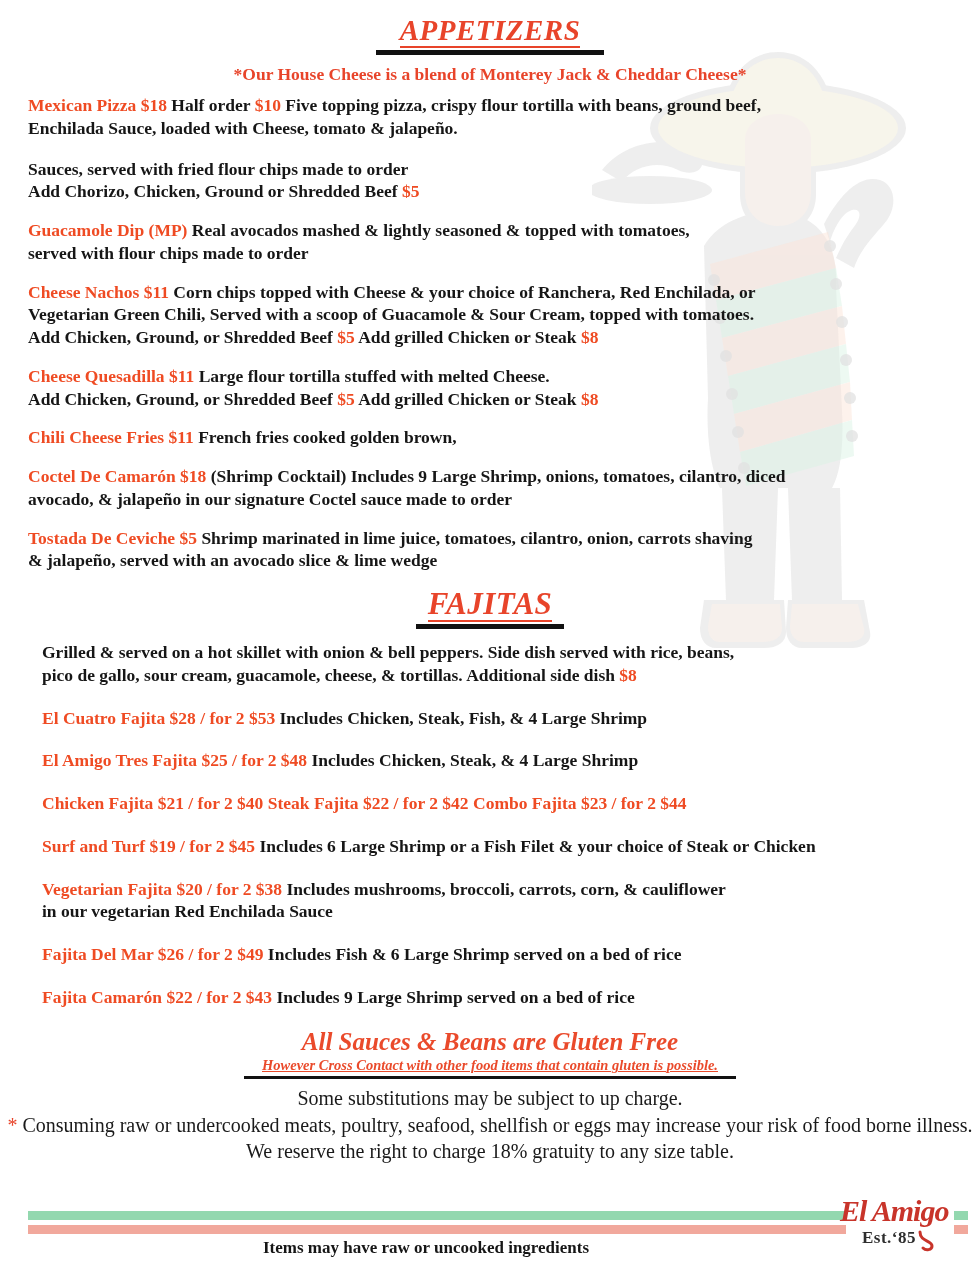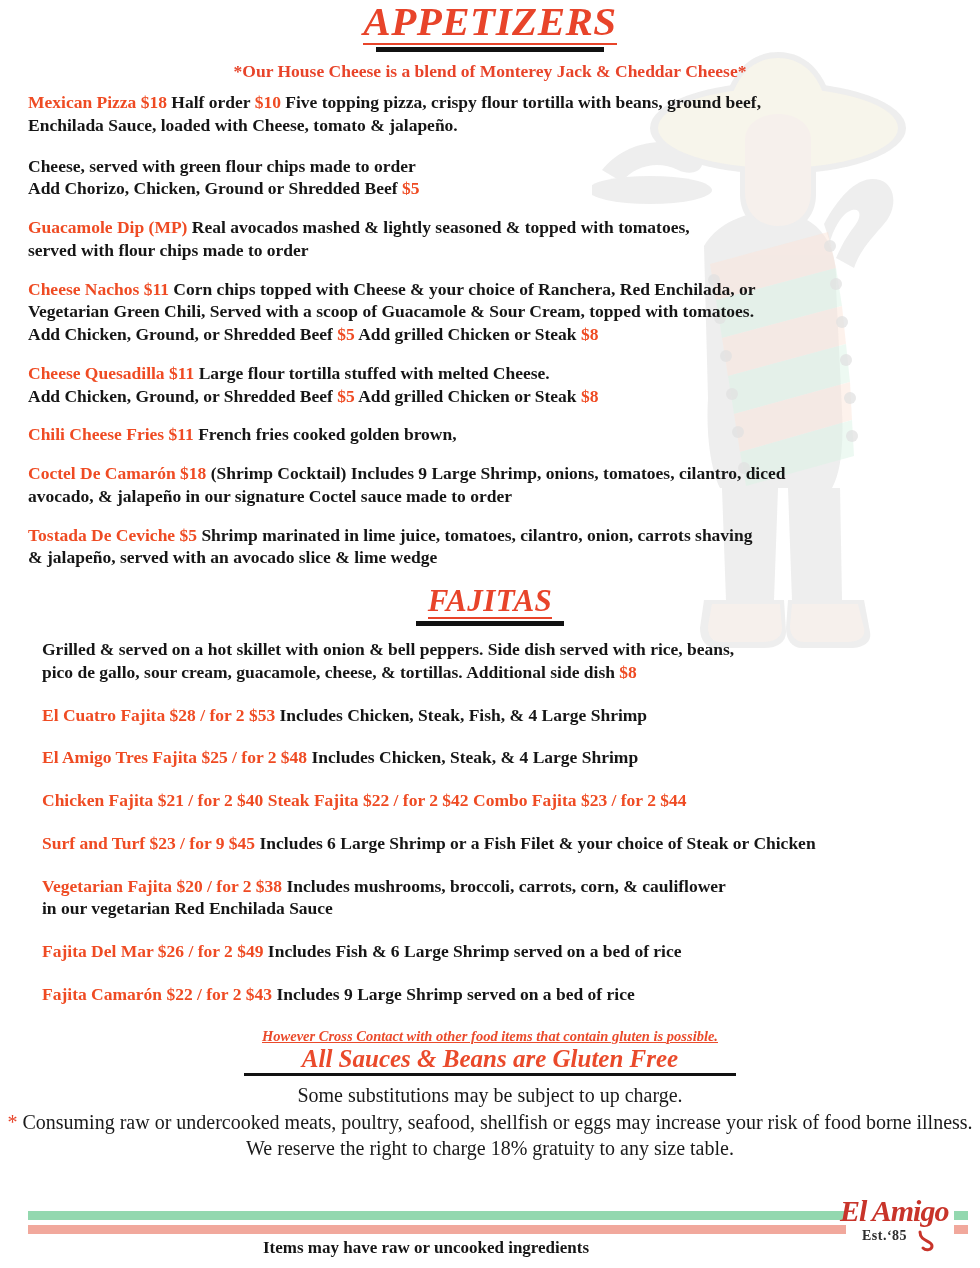--- a/index.html
+++ b/index.html
@@ -48,21 +48,21 @@
     display: inline-block;
     border-bottom: 2px solid #e8442a;
     padding-bottom: 1px;
   }
   .title-bar {
     height: 5px;
     background: #111111;
     margin: 2px auto 0 auto;
   }
 
-  #appetizers-title { font-size: 41px; padding-top: 1px; }
+  #appetizers-title { font-size: 29px; padding-top: 16px; }
   #appetizers-title .title-bar { width: 228px; }
 
   #fajitas-title { font-size: 31px; }
   #fajitas-title .title-bar { width: 148px; }
 
   .house-note {
     text-align: center;
     color: #e8442a;
     font-weight: bold;
     font-size: 17.5px;
@@ -156,21 +156,21 @@
     font-size: 30px;
     line-height: 1;
     color: #c8342a;
     letter-spacing: -1px;
   }
   #logo-est {
     position: absolute;
     left: 24px;
     top: 32px;
     font-weight: bold;
-    font-size: 14px;
+    font-size: 17px;
     color: #2e2e2e;
     letter-spacing: 0.5px;
   }
   #logo-bar-green {
     position: absolute;
     right: 0px;
     top: 15px;
     width: 14px;
     height: 9px;
     background: #93d8af;
@@ -272,21 +272,21 @@
   </div>
 
   <div class="house-note">*Our House Cheese is a blend of Monterey Jack &amp; Cheddar Cheese*</div>
 
   <div class="appetizer-list" id="appetizer-list">
       <div class="item">
         <div><span class="r">Mexican Pizza</span><span class="r">  $18</span><span class="blk">  Half order </span><span class="r"> $10</span><span class="blk">  Five topping pizza, crispy flour tortilla with beans, ground beef,</span></div>
         <div><span class="blk">Enchilada Sauce, loaded with Cheese, tomato &amp; jalapeño.</span></div>
       </div>
       <div class="item">
-        <div><span class="blk">Cheese, served with green flour chips made to order</span></div>
+        <div><span class="blk">Sauces, served with fried flour chips made to order</span></div>
         <div><span class="blk">Add Chorizo, Chicken, Ground or Shredded Beef </span><span class="r"> $5</span></div>
       </div>
       <div class="item">
         <div><span class="r">Guacamole Dip (MP)</span><span class="blk"> Real avocados mashed &amp; lightly seasoned &amp; topped with tomatoes,</span></div>
         <div><span class="blk">served with flour chips made to order</span></div>
       </div>
       <div class="item">
         <div><span class="r">Cheese Nachos</span><span class="r">  $11</span><span class="blk">  Corn chips topped with Cheese &amp; your choice of Ranchera, Red Enchilada, or</span></div>
         <div><span class="blk">Vegetarian Green Chili, Served with a scoop of Guacamole &amp; Sour Cream, topped with tomatoes.</span></div>
         <div><span class="blk">Add Chicken, Ground, or Shredded Beef </span><span class="r"> $5</span><span class="blk">  Add grilled Chicken or Steak </span><span class="r"> $8</span></div>
@@ -322,37 +322,37 @@
       <div class="item">
         <div><span class="r">El Cuatro Fajita $28 / for 2 $53</span><span class="blk">  Includes Chicken, Steak, Fish, &amp; 4 Large Shrimp</span></div>
       </div>
       <div class="item">
         <div><span class="r">El Amigo Tres Fajita $25 / for 2 $48</span><span class="blk">  Includes Chicken, Steak, &amp; 4 Large Shrimp</span></div>
       </div>
       <div class="item">
         <div><span class="r">Chicken Fajita  $21 / for 2 $40     Steak Fajita  $22 / for 2 $42     Combo Fajita  $23 / for 2 $44</span></div>
       </div>
       <div class="item">
-        <div><span class="r">Surf and Turf  $23 / for 9 $45</span><span class="blk">   Includes 6 Large Shrimp or a Fish Filet &amp; your choice of Steak or Chicken</span></div>
+        <div><span class="r">Surf and Turf  $19 / for 2 $45</span><span class="blk">   Includes 6 Large Shrimp or a Fish Filet &amp; your choice of Steak or Chicken</span></div>
       </div>
       <div class="item">
         <div><span class="r">Vegetarian Fajita  $20 / for 2 $38</span><span class="blk">  Includes mushrooms, broccoli, carrots, corn, &amp; cauliflower</span></div>
         <div><span class="blk">in our vegetarian Red Enchilada Sauce</span></div>
       </div>
       <div class="item">
         <div><span class="r">Fajita Del Mar  $26 / for 2 $49</span><span class="blk">  Includes Fish &amp; 6 Large Shrimp served on a bed of rice</span></div>
       </div>
       <div class="item">
         <div><span class="r">Fajita Camarón  $22 / for 2 $43</span><span class="blk">  Includes 9 Large Shrimp served on a bed of rice</span></div>
       </div>
     </div>
 
   <div id="gluten-block">
+    <div id="gluten-head">All Sauces &amp; Beans are Gluten Free</div>
     <div id="gluten-sub">However Cross Contact with other food items that contain gluten is possible.</div>
-    <div id="gluten-head">All Sauces &amp; Beans are Gluten Free</div>
     <div id="gluten-rule"></div>
   </div>
 
   <div class="fineprint">
     <div>Some substitutions may be subject to up charge.</div>
     <div><span class="star">*</span><span> Consuming raw or undercooked meats, poultry, seafood, shellfish or eggs may increase your risk of food borne illness.</span></div>
     <div>We reserve the right to charge 18% gratuity to any size table.</div>
   </div>
 
   <div id="stripes">

